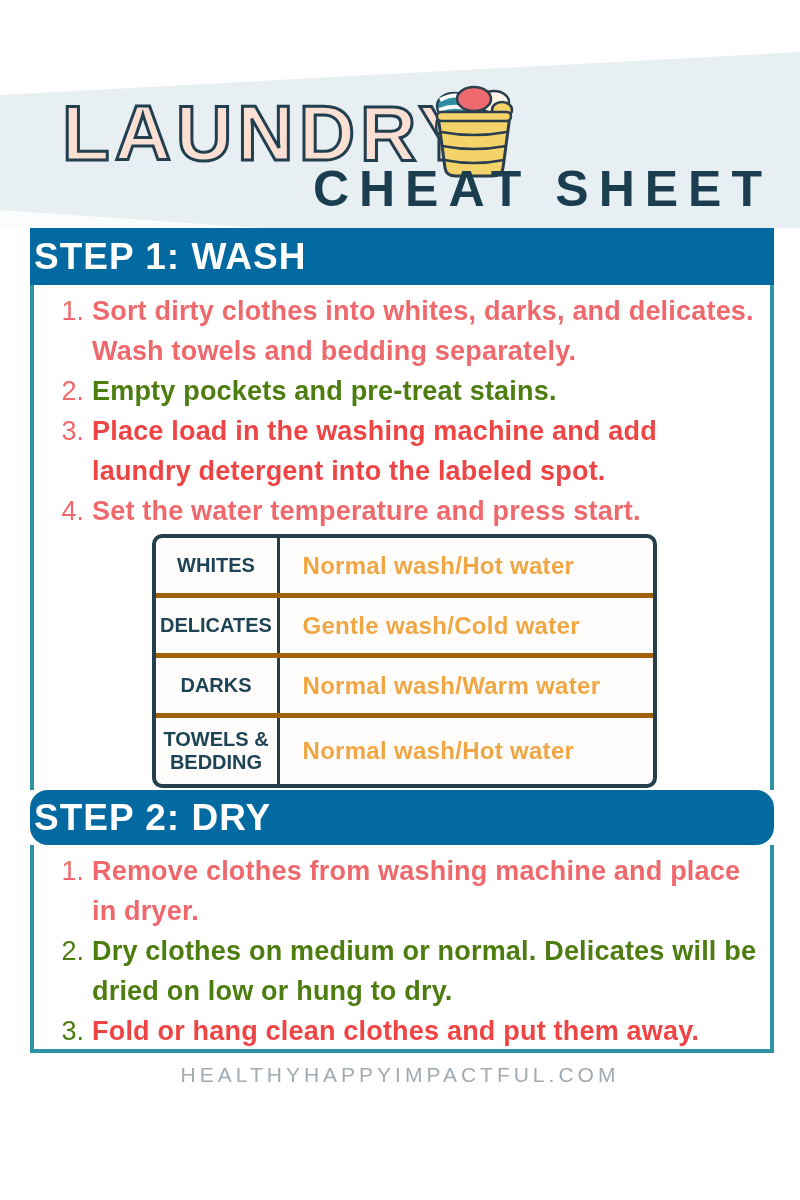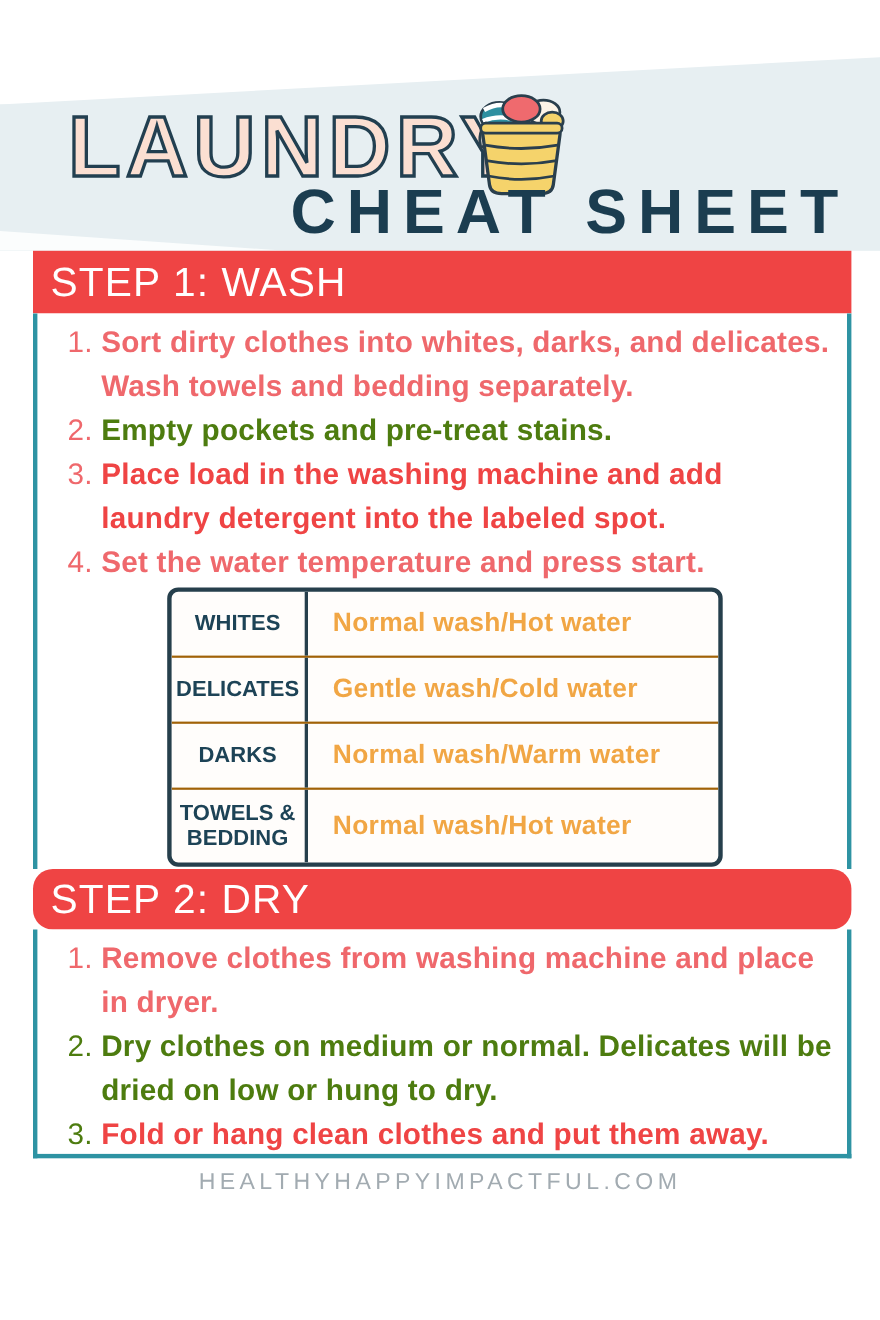--- a/index.html
+++ b/index.html
@@ -20,32 +20,32 @@
     position:absolute; bottom:0; left:0; width:260px; height:18px; background:#fbfdfd;
     clip-path:polygon(0 0, 100% 100%, 0 100%);
   }
   .title-outline {
     position:absolute; top:88px; left:62px;
     font-size:78px; font-weight:600; letter-spacing:5px;
     color:#fbdfd2; -webkit-text-stroke:3px #223f50;
   }
   .title-solid {
     position:absolute; top:160px; right:28px;
-    font-size:57px; font-weight:800; letter-spacing:10px;
+    font-size:50px; font-weight:800; letter-spacing:10px;
     color:#1b3d50; white-space:nowrap;
   }
   .basket { position:absolute; top:84px; left:424px; width:100px; height:96px; }
 
   
   .section { position:absolute; left:30px; width:744px; }
   .sec1 { top:228px; }
   .sec2 { top:790px; }
   .banner {
-    height:57px; background:#ef4444; display:flex; align-items:center;
-    padding-left:16px; color:#ffffff; font-size:37px; font-weight:400; letter-spacing:1px;
+    height:57px; background:#0369a1; display:flex; align-items:center;
+    padding-left:4px; color:#ffffff; font-size:37px; font-weight:700; letter-spacing:1px;
   }
   .sec2 .banner { height:55px;border-radius:18px; }
   .content {
     background:#ffffff;
     border-left:4px solid #2e93a3; border-right:4px solid #2e93a3;
     padding:6px 10px 0 14px;
   }
   .sec1 .content { height:505px; overflow:hidden; }
   .sec2 .content { height:208px; border-bottom:4px solid #2e93a3; overflow:hidden; }
 
@@ -57,21 +57,21 @@
   .itxt { font-weight:700; font-size:27px; line-height:40px; letter-spacing:0.2px; }
   .coral { color:#ef686c; }
   .teal  { color:#4d7c0f; }
   .navy  { color:#ef4444; }
 
   
   .wtable {
     width:505px; margin:3px auto 0 auto;
     border:4px solid #263f4c; border-radius:10px; background:#fffdfb; overflow:hidden;
   }
-  .wrow { display:flex; border-bottom:2px solid #a16207; height:60px; }
+  .wrow { display:flex; border-bottom:5px solid #a16207; height:60px; }
   .wrow:last-child { border-bottom:none; height:66px; }
   .wcat {
     width:124px; border-right:3px solid #263f4c;
     display:flex; align-items:center; justify-content:center; text-align:center;
     color:#1d4356; font-weight:700; font-size:20px; line-height:1.15; padding:0 2px;
   }
   .wset {
     flex:1; display:flex; align-items:center; padding-left:23px;
     color:#f1a644; font-weight:700; font-size:24px; letter-spacing:0.3px;
   }

